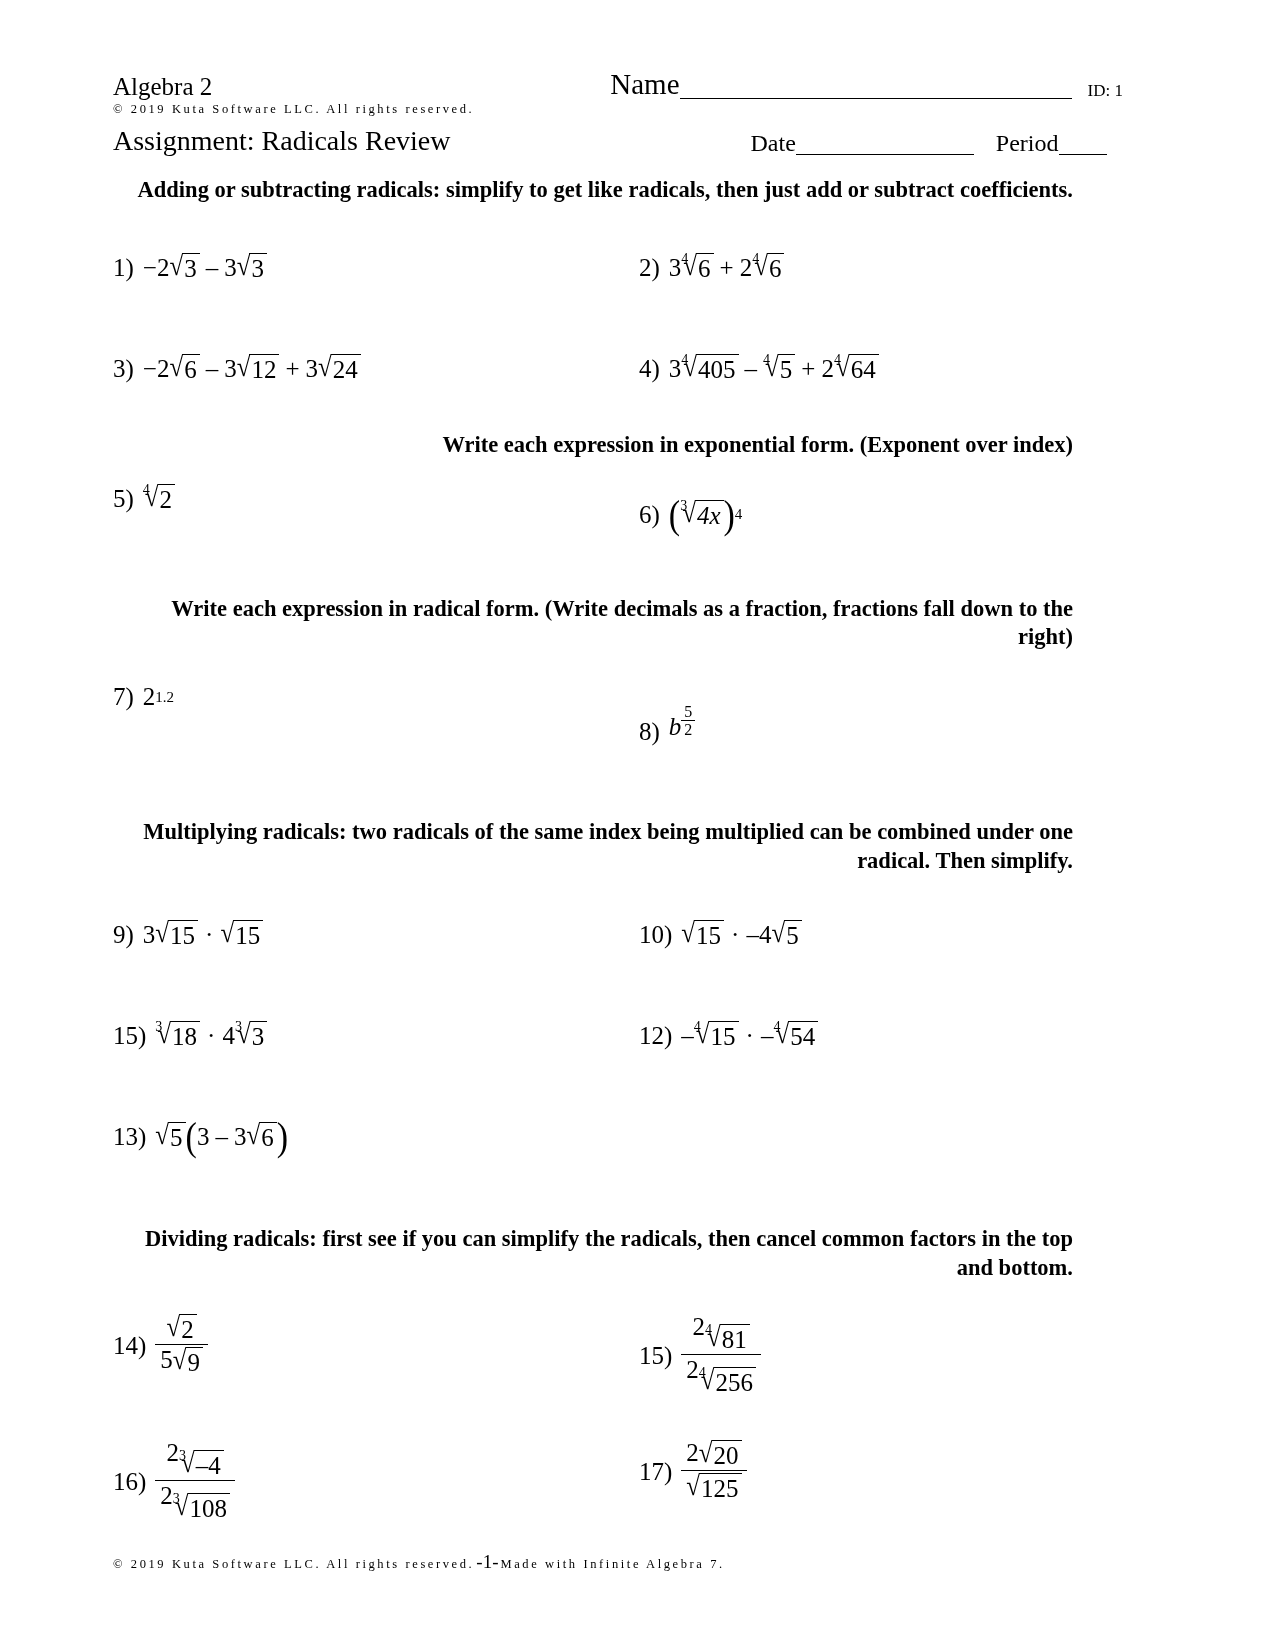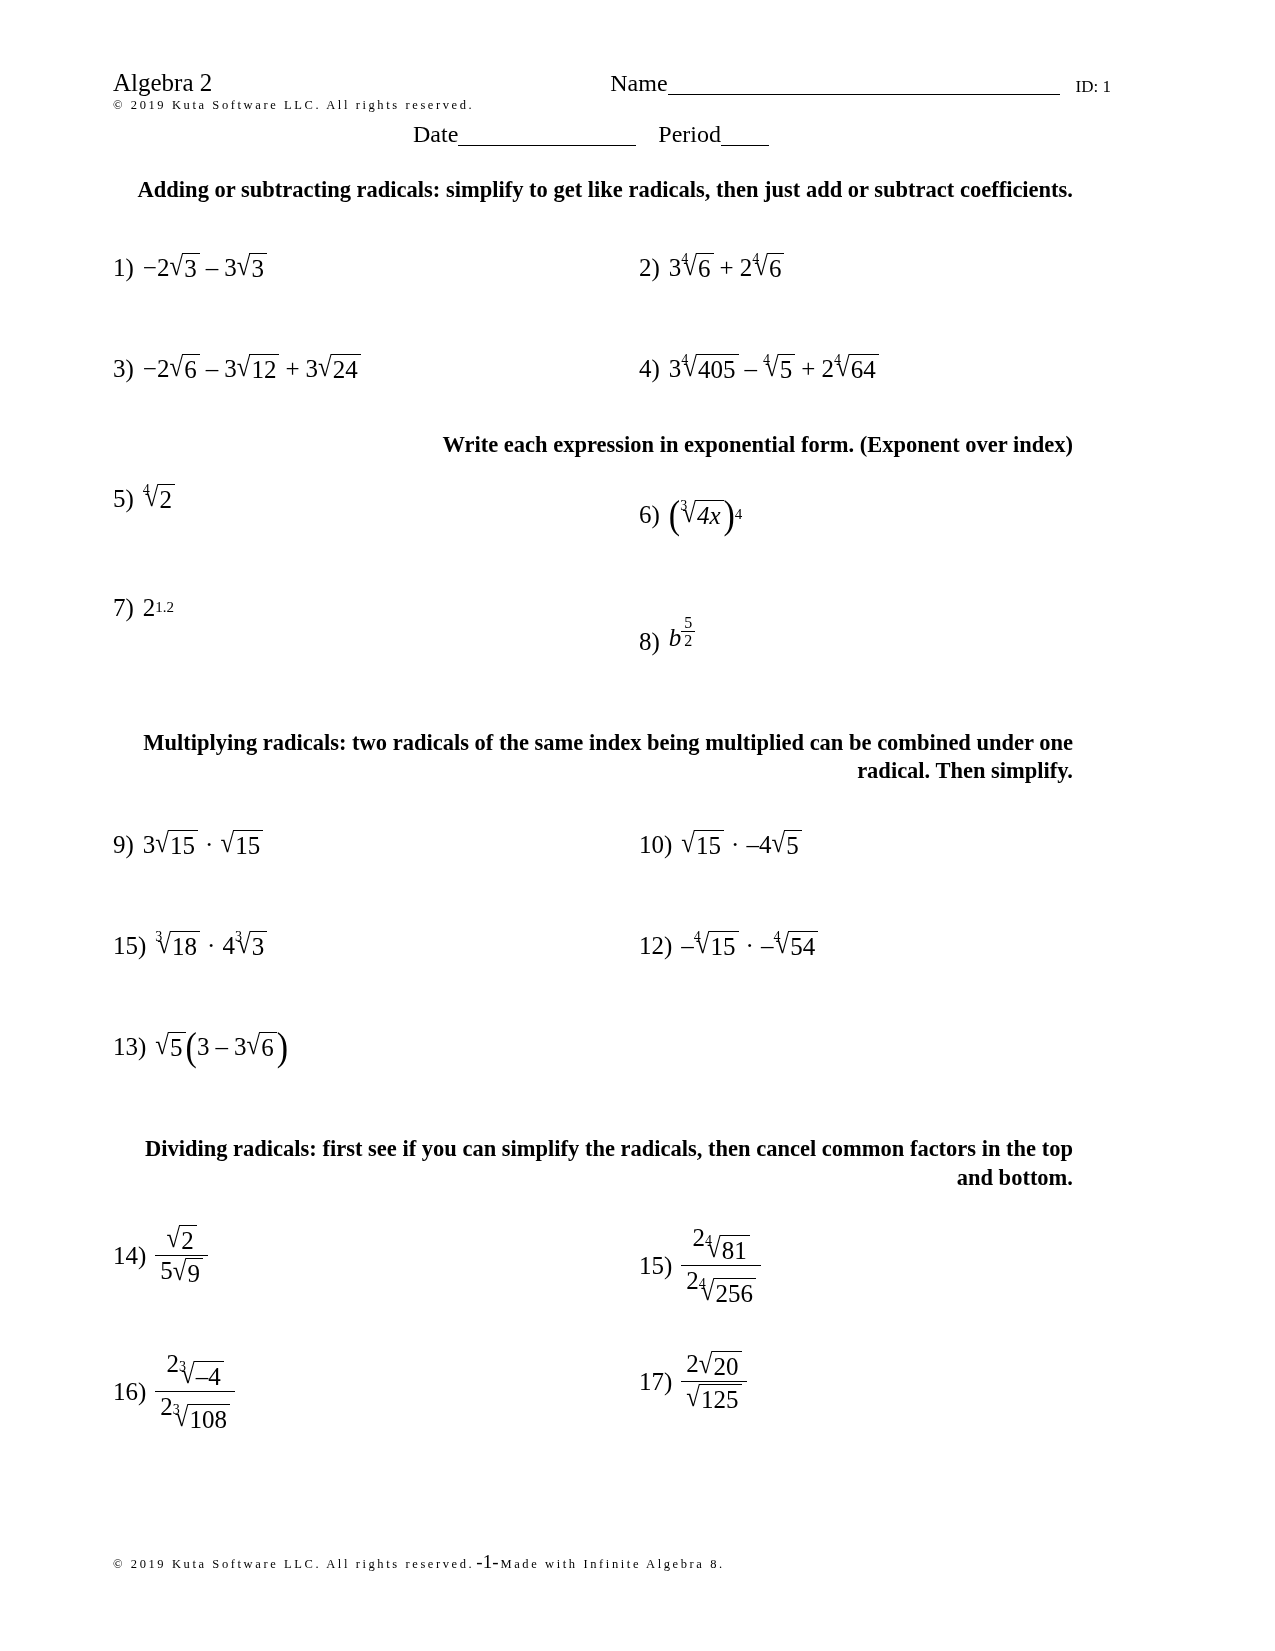--- a/index.html
+++ b/index.html
@@ -8,21 +8,21 @@
     font-family:"Liberation Serif","DejaVu Serif",serif;
     color:#000;position:relative;overflow:hidden;
   }
   .page{position:absolute;inset:0;padding:16px;}
 
   
   .hdr{position:absolute;left:113px;top:70px;width:1050px;}
   .hdr-row1{display:flex;align-items:flex-end;}
   .course{font-size:25px;line-height:1;}
   .name-wrap{display:flex;align-items:flex-end;margin-left:398px;}
-  .name-lbl{font-size:24px;line-height:1;}
+  .name-lbl{font-size:29px;line-height:1;}
   .rule{border-bottom:1.4px solid #000;display:inline-block;}
   .name-rule{width:392px;height:20px;}
   .idtag{font-size:17px;line-height:1;margin-left:16px;}
 
   .copy{font-size:12.5px;letter-spacing:2.6px;margin-top:4px;line-height:1;}
 
   .hdr-row2{display:flex;align-items:flex-end;margin-top:10px;}
   .assign{font-size:28px;line-height:1.05;}
   .date-wrap{display:flex;align-items:flex-end;margin-left:300px;}
   .date-lbl{font-size:24px;line-height:1;}
@@ -87,20 +87,21 @@
       <span class="name-wrap">
         <span class="name-lbl">Name</span>
         <span class="rule name-rule"></span>
       </span>
       <span class="idtag">ID: 1</span>
     </div>
 
     <div class="copy">© 2019 Kuta Software LLC.  All rights reserved.</div>
 
     <div class="hdr-row2">
+      <span class="assign">Assignment: Radicals Review</span>
       <span class="date-wrap">
         <span class="date-lbl">Date</span>
         <span class="rule date-rule"></span>
         <span class="period-lbl">Period</span>
         <span class="rule period-rule"></span>
       </span>
     </div>
   </div>
 
   <div class="content">
@@ -231,20 +232,21 @@
                 </span>
               <span class="paren">)</span>
               <span class="sup">4</span>
             </span>
           </div>
         </div>
       </div>
     </div>
 
     <div class="sect" style="margin-top:66px;">
+      <p class="instr">Write each expression in radical form. (Write decimals as a fraction, fractions fall down to the right)</p>
 
       <div class="grid" style="margin-top:32px;">
         <div class="col">
           <div class="prob">
             <span class="pnum">7)</span>
             <span class="expr">
               <span>2</span>
               <span class="sup">1.2</span>
             </span>
           </div>
@@ -459,16 +461,16 @@
           </div>
         </div>
       </div>
     </div>
 
   </div>
 
   <div class="footer">
     <span>© 2019 Kuta Software LLC.  All rights reserved.</span>
     <span class="pg">-1-</span>
-    <span>Made with Infinite Algebra 8.</span>
+    <span>Made with Infinite Algebra 7.</span>
   </div>
 
 </div>
 
 </body></html>

